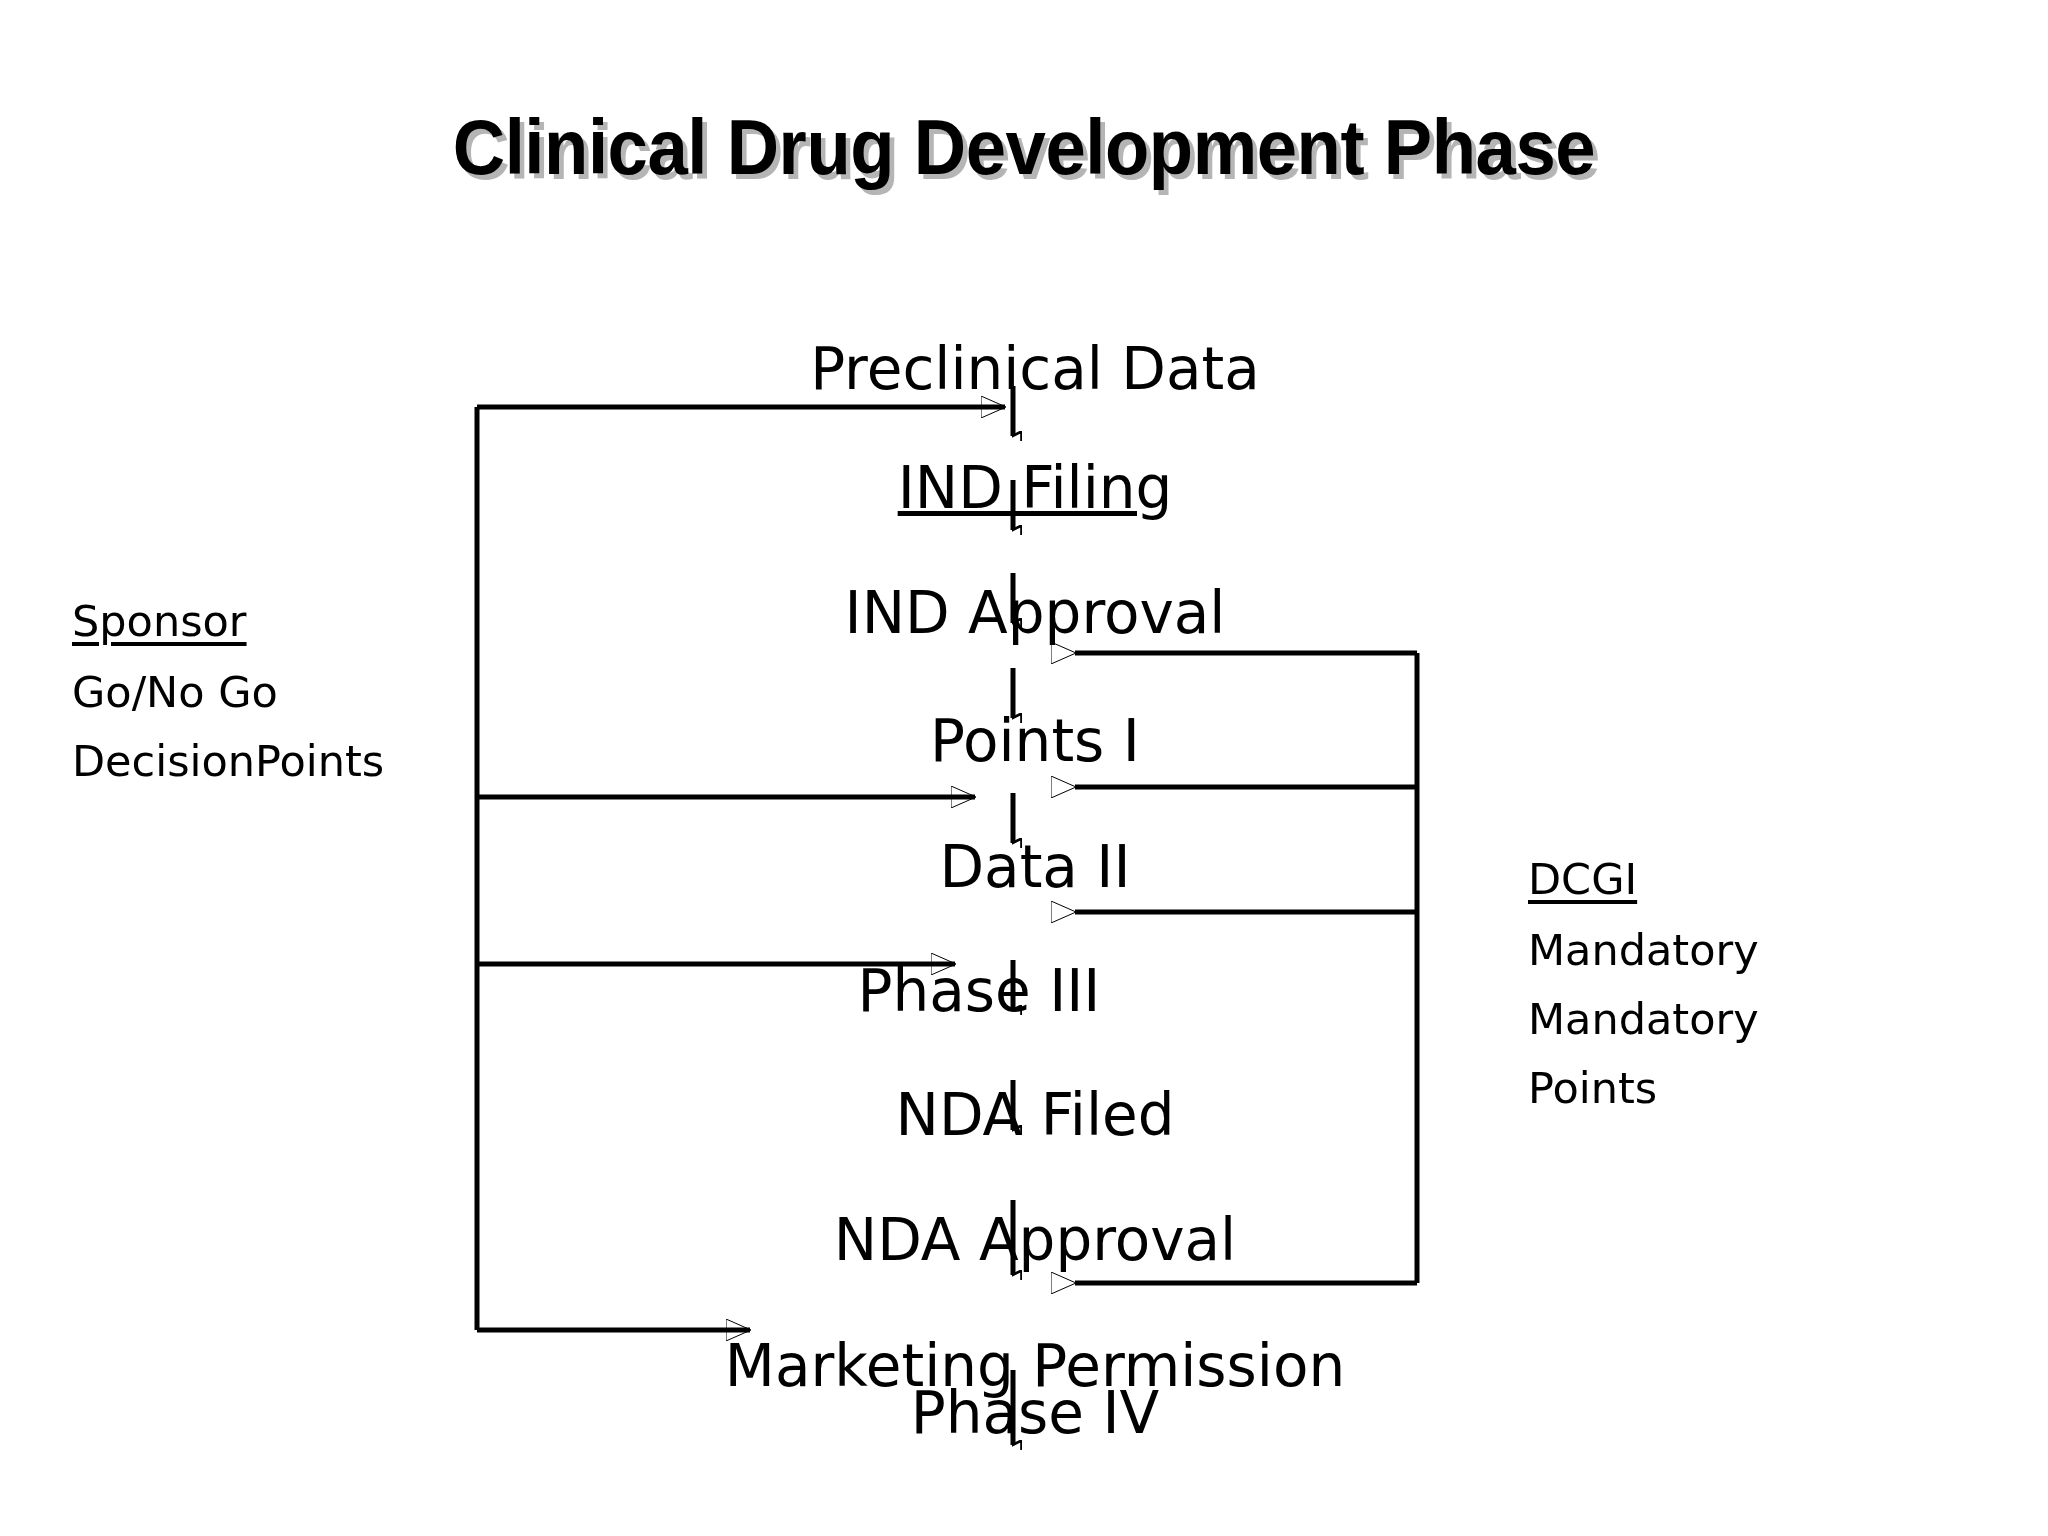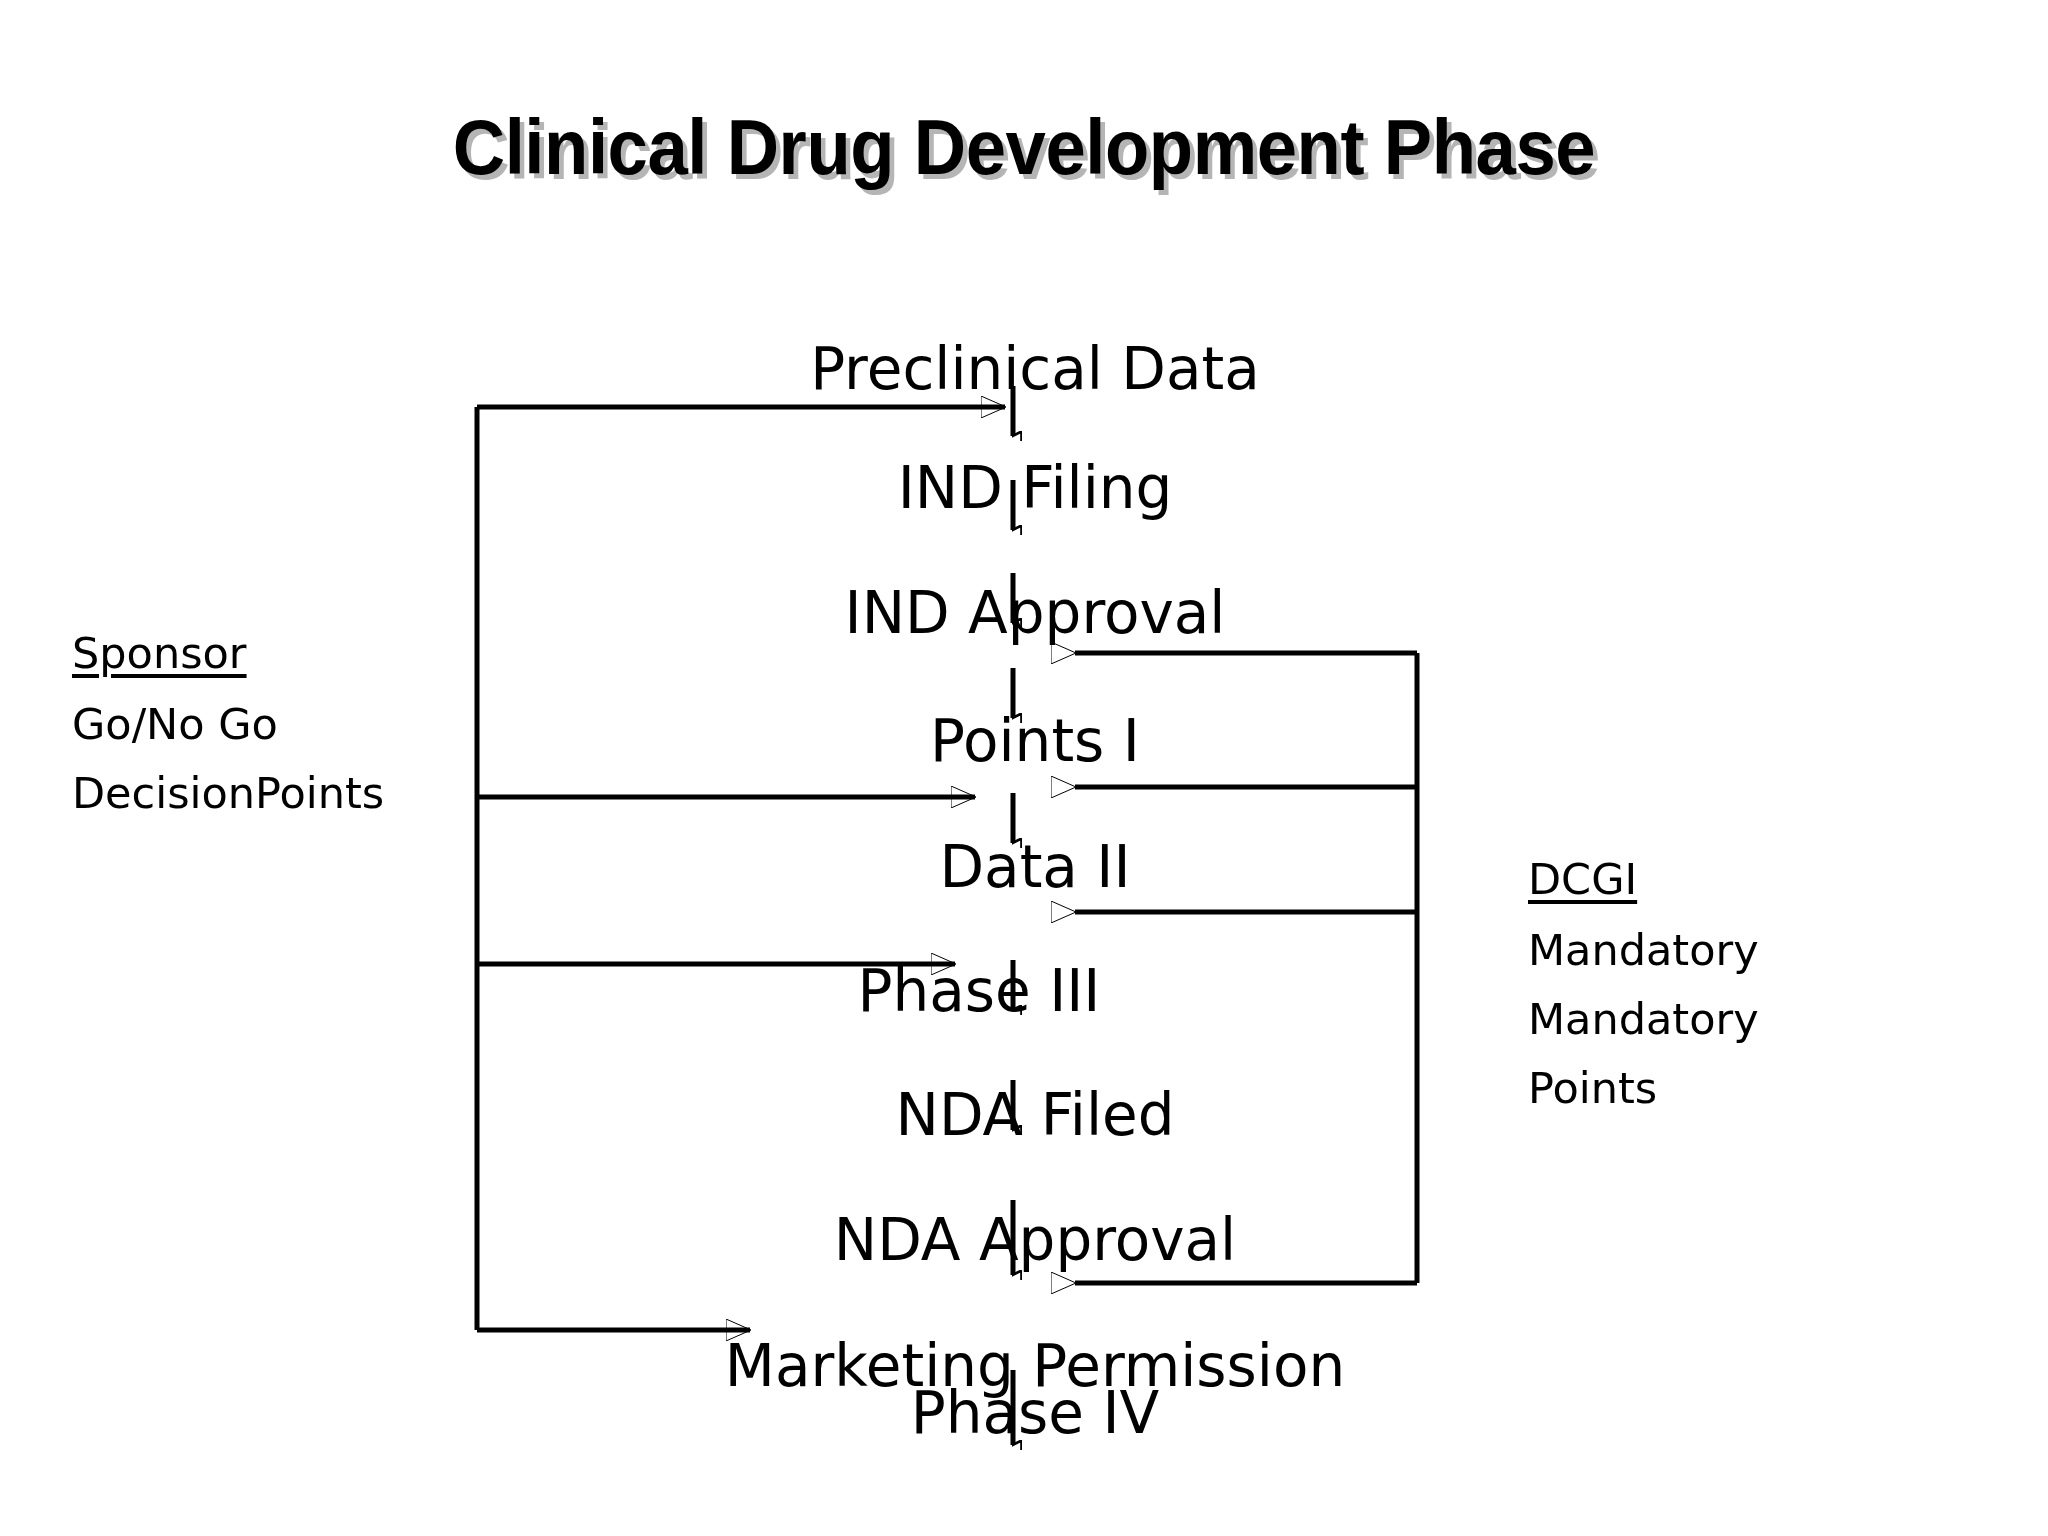--- a/index.html
+++ b/index.html
@@ -122,39 +122,39 @@
       <line x1="1417" y1="653" x2="1417" y2="1283"></line>
       <line x1="1417" y1="653" x2="1075" y2="653" marker-end="url(#arrow-left)"></line>
       <line x1="1417" y1="787" x2="1075" y2="787" marker-end="url(#arrow-left)"></line>
       <line x1="1417" y1="912" x2="1075" y2="912" marker-end="url(#arrow-left)"></line>
       <line x1="1417" y1="1283" x2="1075" y2="1283" marker-end="url(#arrow-left)"></line>
     </g>
   </svg>
 
   <div class="node" style="left:1035px; top:340px;">Preclinical Data</div>
 
-  <div class="node" style="left:1035px; top:459px;">IND Filing</div>
+  <div class="node" style="left:1035px; top:459px;text-decoration:underline;">IND Filing</div>
 
   <div class="node" style="left:1035px; top:584px;">IND Approval</div>
 
   <div class="node" style="left:1035px; top:712px;">Points I</div>
 
   <div class="node" style="left:1035px; top:838px;">Data II</div>
 
   <div class="node" style="left:979px; top:962px;">Phase III</div>
 
   <div class="node" style="left:1035px; top:1086px;">NDA Filed</div>
 
   <div class="node" style="left:1035px; top:1211px;">NDA Approval</div>
 
   <div class="node" style="left:1035px; top:1337px;">Marketing Permission</div>
 
   <div class="node" style="left:1035px; top:1384px;">Phase IV</div>
 
-  <div class="side-block" style="left:72px; top:600px;margin-top:32px;">
+  <div class="side-block" style="left:72px; top:600px;">
     <div class="side-head">Sponsor</div>
     <div class="side-line">Go/No Go</div>
     <div class="side-line">DecisionPoints</div>
   </div>
 
   <div class="side-block" style="left:1528px; top:858px;">
     <div class="side-head">DCGI</div>
     <div class="side-line">Mandatory</div>
     <div class="side-line">Mandatory</div>
     <div class="side-line">Points</div>

